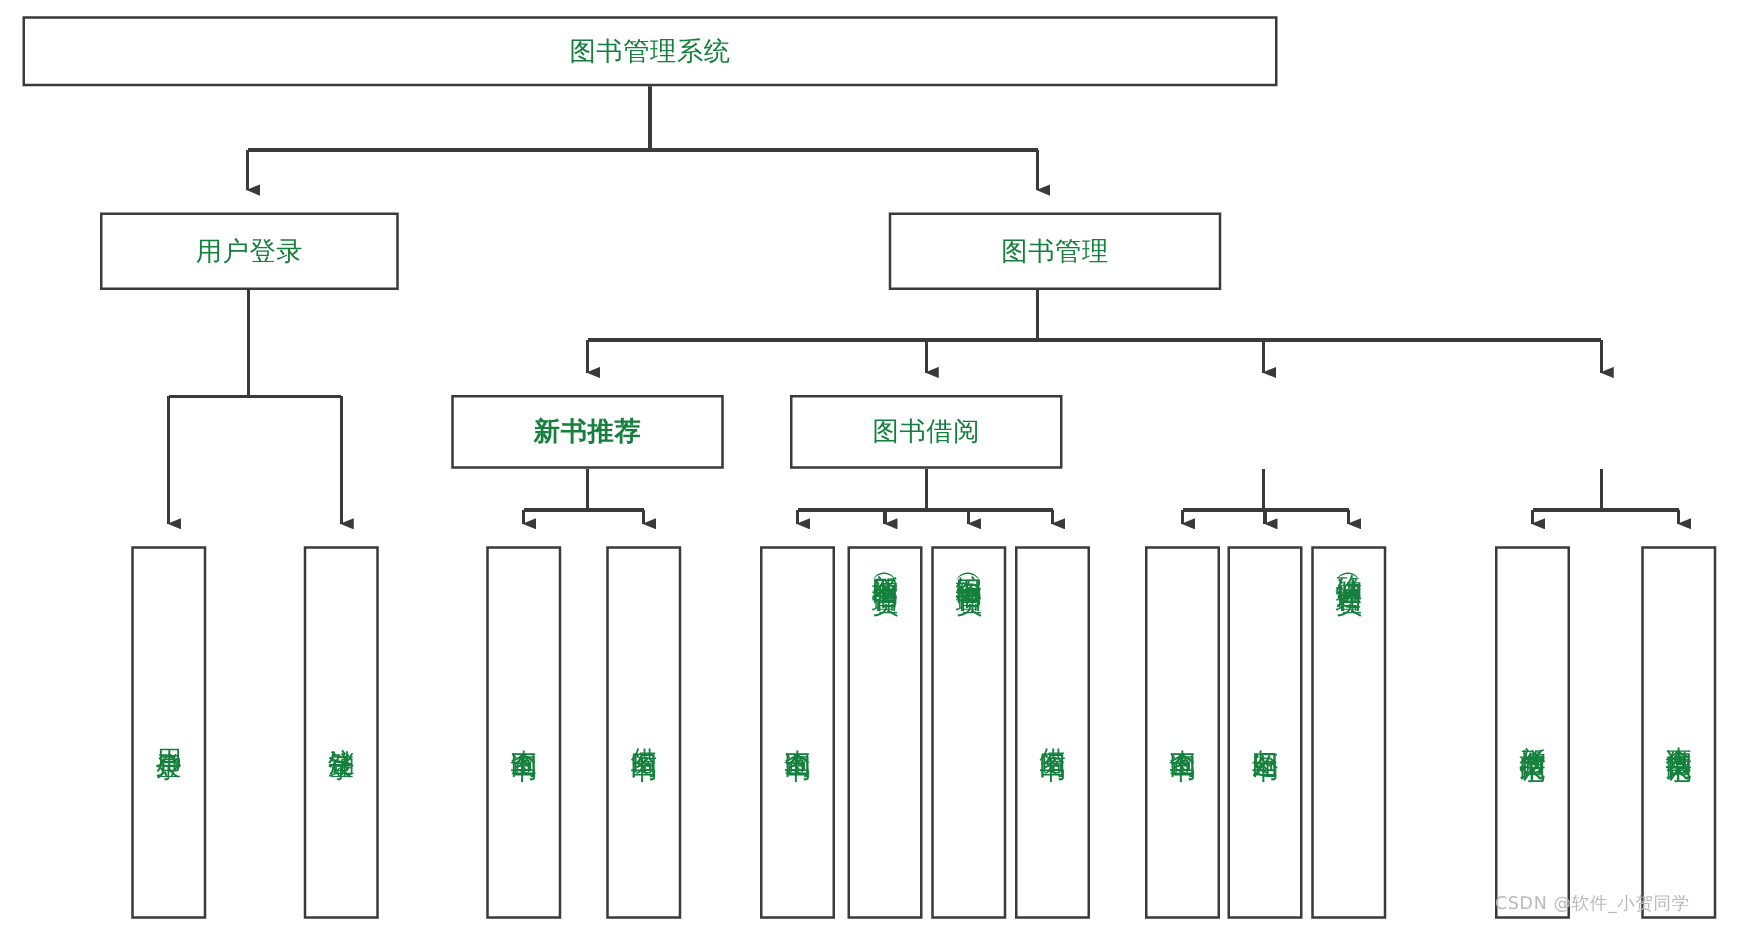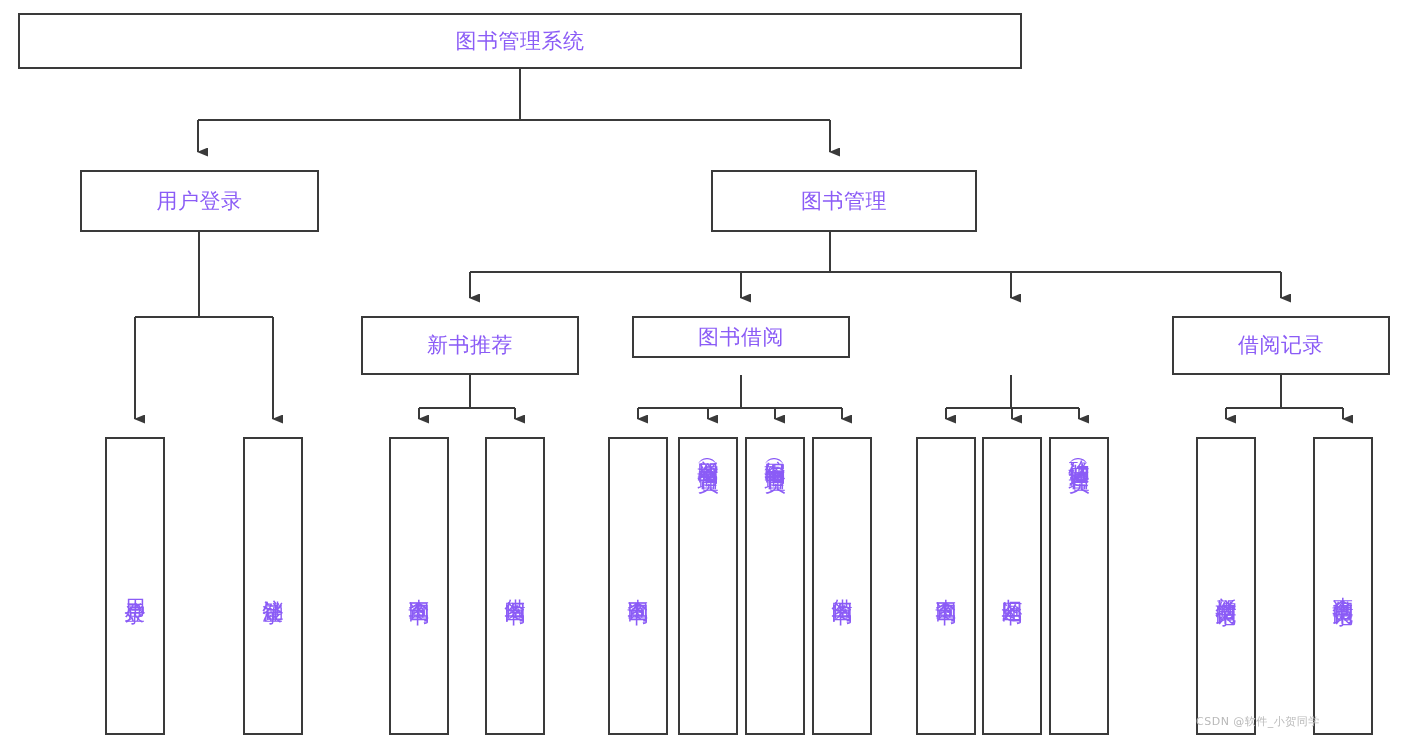--- a/index.html
+++ b/index.html
@@ -13,21 +13,21 @@
   .node-box{
     position:absolute;
     box-sizing:border-box;
     background:#ffffff;
     border:2.5px solid #3a3a3a;
     display:flex;
     align-items:center;
     justify-content:center;
   }
   .node-label{
-    color:#8b5cf6;
+    color:#15803d;
     font-size:21px;
     line-height:1.18;
     letter-spacing:0.5px;
     white-space:nowrap;
     user-select:none;
     text-align:center;
   }
   .node-box.vertical{
     align-items:flex-start;
     justify-content:center;
@@ -44,21 +44,21 @@
   }
   .node-box.vertical.centered{
     align-items:center;
     padding-top:0;
   }
 
   #watermark{
     position:absolute;
     left:1196px;top:714px;
     color:#b9b9b9;
-    font-size:11px;
+    font-size:14px;
     letter-spacing:0.5px;
     white-space:nowrap;
     user-select:none;
   }
 </style>
 </head>
 <body>
 
 <div id="diagram-root">
 
@@ -116,28 +116,25 @@
     <span class="node-label">图书管理系统</span>
   </div>
 
   <div class="node-box" id="box-l2-0" style="left: 80px; top: 170px; width: 239px; height: 62px;">
     <span class="node-label">用户登录</span>
   </div>
   <div class="node-box" id="box-l2-1" style="left: 711px; top: 170px; width: 266px; height: 62px;">
     <span class="node-label">图书管理</span>
   </div>
 
-  <div class="node-box" id="box-l3-0" style="left: 361px; top: 316px; width: 218px; height: 59px;">
+  <div class="node-box" id="box-l3-0" style="left: 361px; top: 316px; width: 218px; height: 59px; font-weight: bold;">
     <span class="node-label">新书推荐</span>
   </div>
-  <div class="node-box" id="box-l3-1" style="left: 632px; top: 316px; width: 218px; height: 42px;">
+  <div class="node-box" id="box-l3-1" style="left: 632px; top: 316px; width: 218px; height: 59px;">
     <span class="node-label">图书借阅</span>
-  </div>
-  <div class="node-box" id="box-l3-3" style="left: 1172px; top: 316px; width: 218px; height: 59px;">
-    <span class="node-label">借阅记录</span>
   </div>
 
   <div class="node-box vertical centered" id="box-leaf-0" style="left: 105px; top: 437px; width: 60px; height: 298px;">
     <span class="node-label">用户登录</span>
   </div>
   <div class="node-box vertical centered" id="box-leaf-1" style="left: 243px; top: 437px; width: 60px; height: 298px;">
     <span class="node-label">注销登录</span>
   </div>
   <div class="node-box vertical centered" id="box-leaf-2" style="left: 389px; top: 437px; width: 60px; height: 298px;">
     <span class="node-label">查询图书</span>

